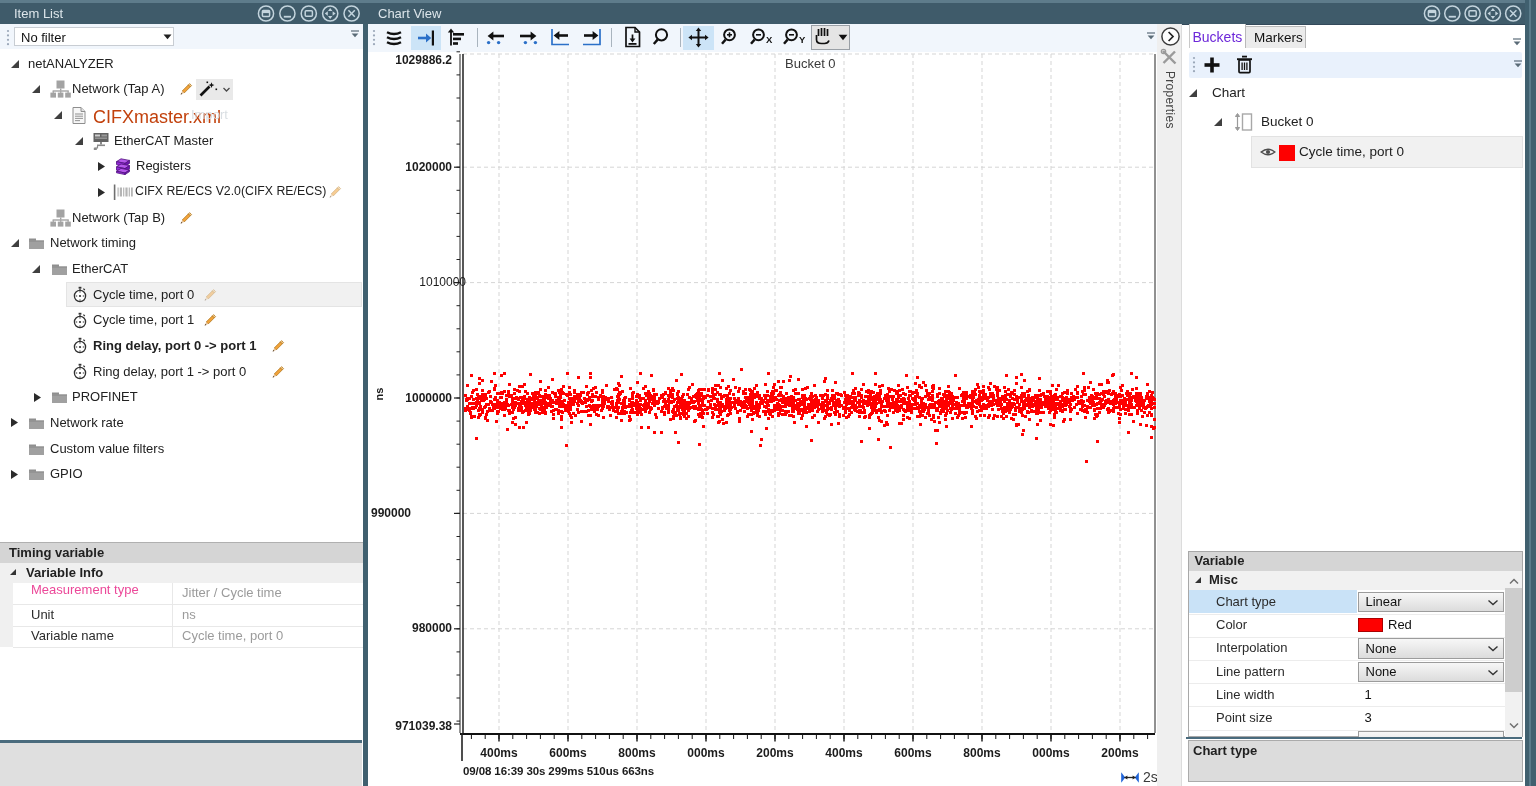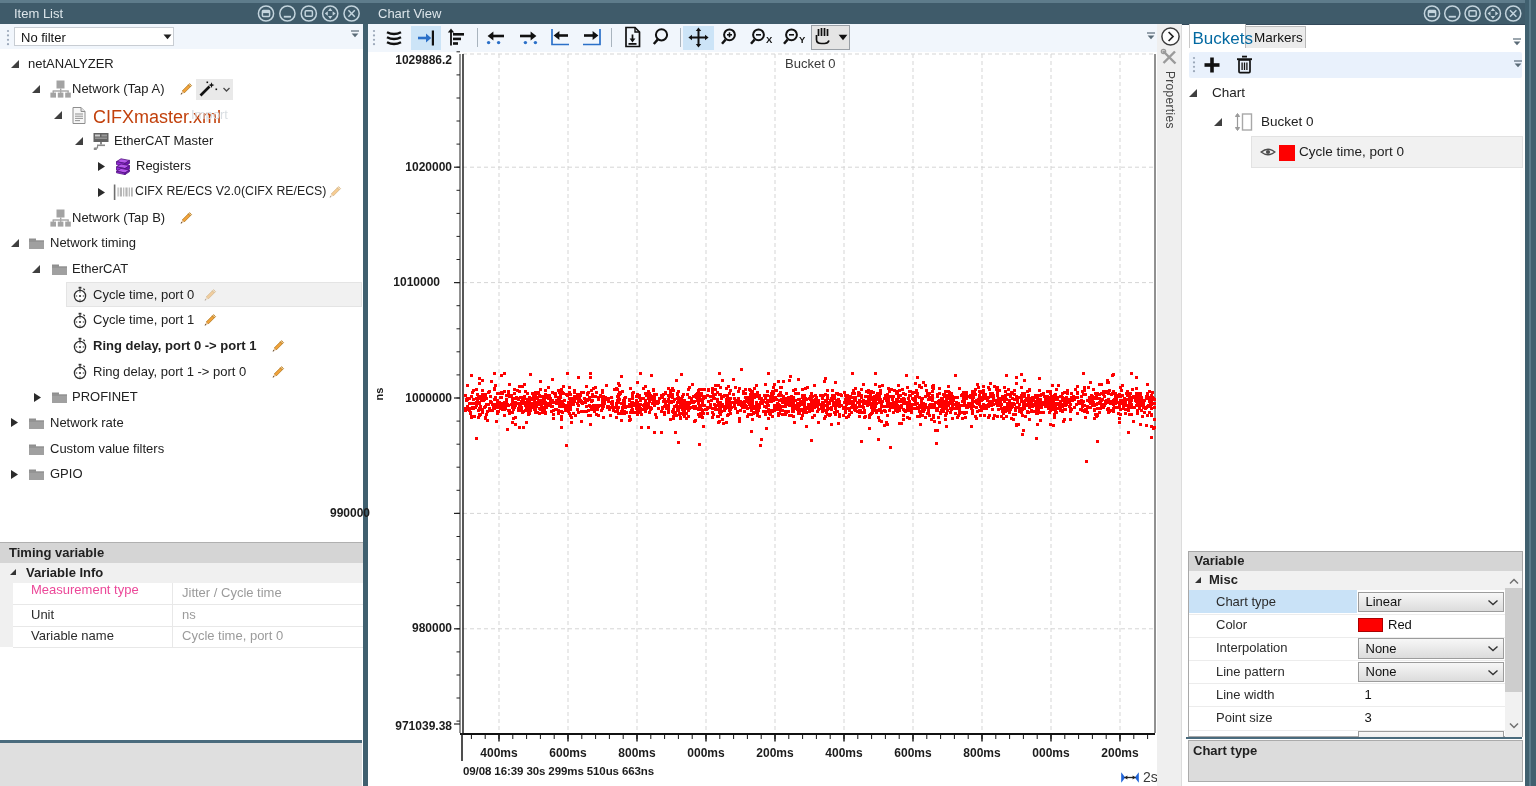--- a/index.html
+++ b/index.html
@@ -564,23 +564,23 @@
     <line x1="706" y1="735" x2="706" y2="741.5" stroke="#111" stroke-width="1.4"></line>
     <line x1="775" y1="735" x2="775" y2="741.5" stroke="#111" stroke-width="1.4"></line>
     <line x1="844" y1="735" x2="844" y2="741.5" stroke="#111" stroke-width="1.4"></line>
     <line x1="913" y1="735" x2="913" y2="741.5" stroke="#111" stroke-width="1.4"></line>
     <line x1="982" y1="735" x2="982" y2="741.5" stroke="#111" stroke-width="1.4"></line>
     <line x1="1051" y1="735" x2="1051" y2="741.5" stroke="#111" stroke-width="1.4"></line>
     <line x1="1120" y1="735" x2="1120" y2="741.5" stroke="#111" stroke-width="1.4"></line>
   </svg>
 <div class="t" style="left:330px;top:52.5px;width:122px;text-align:right;font-size:12px;font-weight:bold;color:#1c1c1c;">1029886.2</div>
 <div class="t" style="left:330px;top:159.7px;width:122px;text-align:right;font-size:12px;font-weight:bold;color:#1c1c1c;">1020000</div>
-<div class="t" style="left:318px;top:275.1px;width:122px;text-align:right;font-size:12px;font-weight:bold;color:#1c1c1c;">1010000</div>
+<div class="t" style="left:344px;top:275.1px;width:122px;text-align:right;font-size:12px;font-weight:normal;color:#1c1c1c;">1010000</div>
 <div class="t" style="left:330px;top:390.5px;width:122px;text-align:right;font-size:12px;font-weight:bold;color:#1c1c1c;">1000000</div>
-<div class="t" style="left:330px;top:505.9px;width:122px;text-align:left;font-size:12px;font-weight:bold;color:#1c1c1c;">990000</div>
+<div class="t" style="left:330px;top:505.9px;width:122px;text-align:center;font-size:12px;font-weight:bold;color:#1c1c1c;">990000</div>
 <div class="t" style="left:330px;top:621.3px;width:122px;text-align:right;font-size:12px;font-weight:bold;color:#1c1c1c;">980000</div>
 <div class="t" style="left:330px;top:718.5px;width:122px;text-align:right;font-size:12px;font-weight:bold;color:#1c1c1c;">971039.38</div>
 <div class="t" style="left:469px;top:746px;width:60px;text-align:center;font-size:12px;font-weight:bold;color:#1c1c1c;">400ms</div>
 <div class="t" style="left:538px;top:746px;width:60px;text-align:center;font-size:12px;font-weight:bold;color:#1c1c1c;">600ms</div>
 <div class="t" style="left:607px;top:746px;width:60px;text-align:center;font-size:12px;font-weight:bold;color:#1c1c1c;">800ms</div>
 <div class="t" style="left:676px;top:746px;width:60px;text-align:center;font-size:12px;font-weight:bold;color:#1c1c1c;">000ms</div>
 <div class="t" style="left:745px;top:746px;width:60px;text-align:center;font-size:12px;font-weight:bold;color:#1c1c1c;">200ms</div>
 <div class="t" style="left:814px;top:746px;width:60px;text-align:center;font-size:12px;font-weight:bold;color:#1c1c1c;">400ms</div>
 <div class="t" style="left:883px;top:746px;width:60px;text-align:center;font-size:12px;font-weight:bold;color:#1c1c1c;">600ms</div>
 <div class="t" style="left:952px;top:746px;width:60px;text-align:center;font-size:12px;font-weight:bold;color:#1c1c1c;">800ms</div>
@@ -608,21 +608,21 @@
 <svg style="position:absolute;left:1159px;top:47px;" width="20" height="20" viewBox="0 0 20 20">
     <g stroke="#9a9a9a" fill="none">
       <line x1="4" y1="4" x2="16.5" y2="16.5" stroke-width="2.4"></line>
       <line x1="16" y1="4.5" x2="4.5" y2="16" stroke-width="2.4"></line>
       <circle cx="4.5" cy="4.5" r="2.1" stroke-width="1.4"></circle>
     </g>
   </svg>
 <div class="t" style="left:1162.5px;top:71px;font-size:12px;color:#444;writing-mode:vertical-rl;letter-spacing:0.3px;">Properties</div>
 <div style="position:absolute;left:1189px;top:23.5px;width:57px;height:24.5px;background:#fff;border-left:1px solid #c9c9c9;border-right:1px solid #b9b9b9;box-sizing:border-box"></div>
 <div style="position:absolute;left:1246px;top:26px;width:60px;height:22px;background:#ebebeb;border-top:1px solid #b9b9b9;border-right:1px solid #b9b9b9;box-sizing:border-box"></div>
-<div class="t" style="left:1192.5px;top:29px;font-size:17px;color:#0369a1;">Buckets</div>
+<div class="t" style="left:1192.5px;top:29px;font-size:14px;color:#6d28d9;">Buckets</div>
 <div class="t" style="left:1254px;top:30px;font-size:13.5px;color:#111;">Markers</div>
 <svg style="position:absolute;left:1512px;top:38px;" width="10" height="9" viewBox="0 0 10 9">
     <line x1="1" y1="1" x2="9" y2="1" stroke="#5a6b77" stroke-width="1.2"></line>
     <polygon points="1.6,3.5 8.4,3.5 5,7.2" fill="#5a6b77"></polygon>
   </svg>
 <div style="position:absolute;left:1189px;top:51.5px;width:333px;height:26px;background:#e9f1fc;border-radius:2px"></div>
 <svg style="position:absolute;left:1192px;top:56px;" width="5" height="24" viewBox="0 0 5 24">
     <circle cx="2" cy="2.0" r="1.1" fill="#9aa7b8"></circle>
     <circle cx="2" cy="6.4" r="1.1" fill="#9aa7b8"></circle>
     <circle cx="2" cy="10.8" r="1.1" fill="#9aa7b8"></circle>

